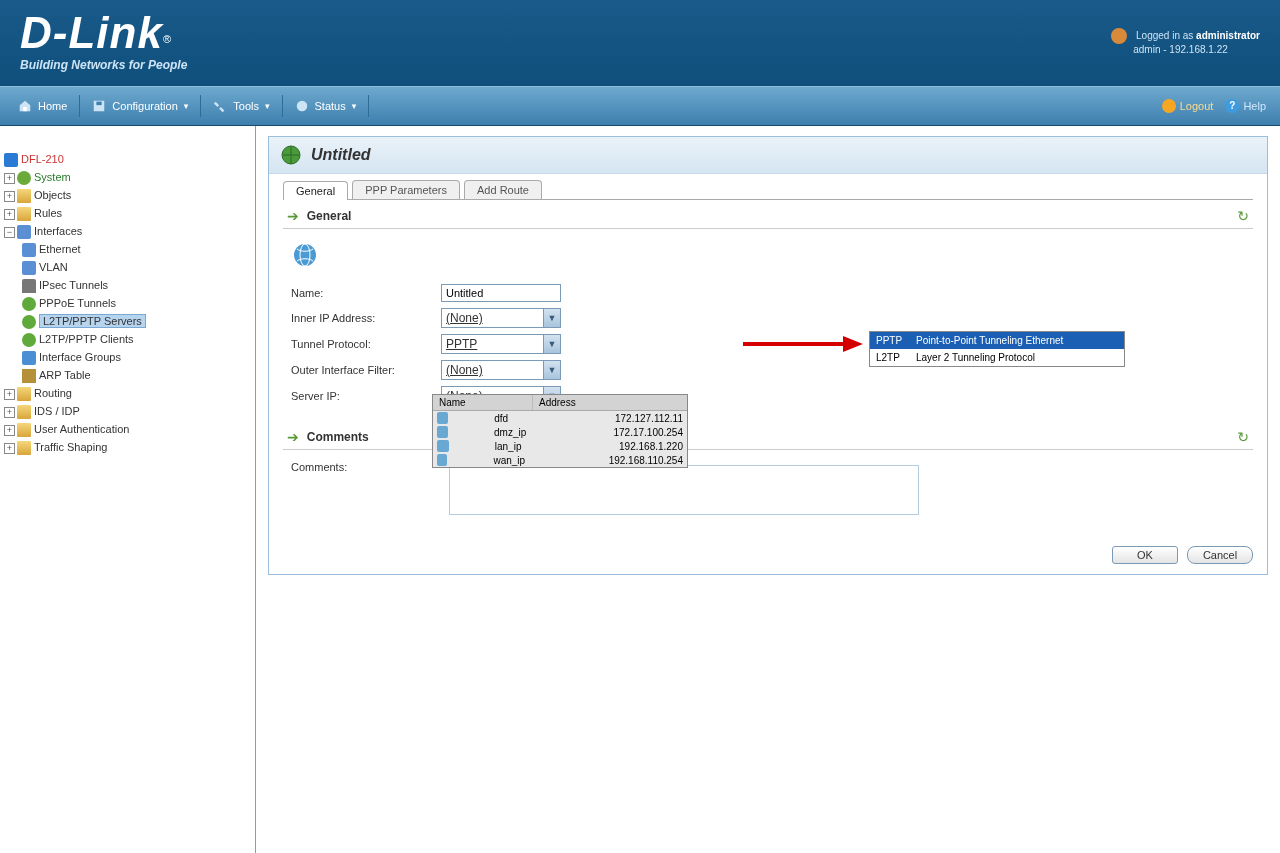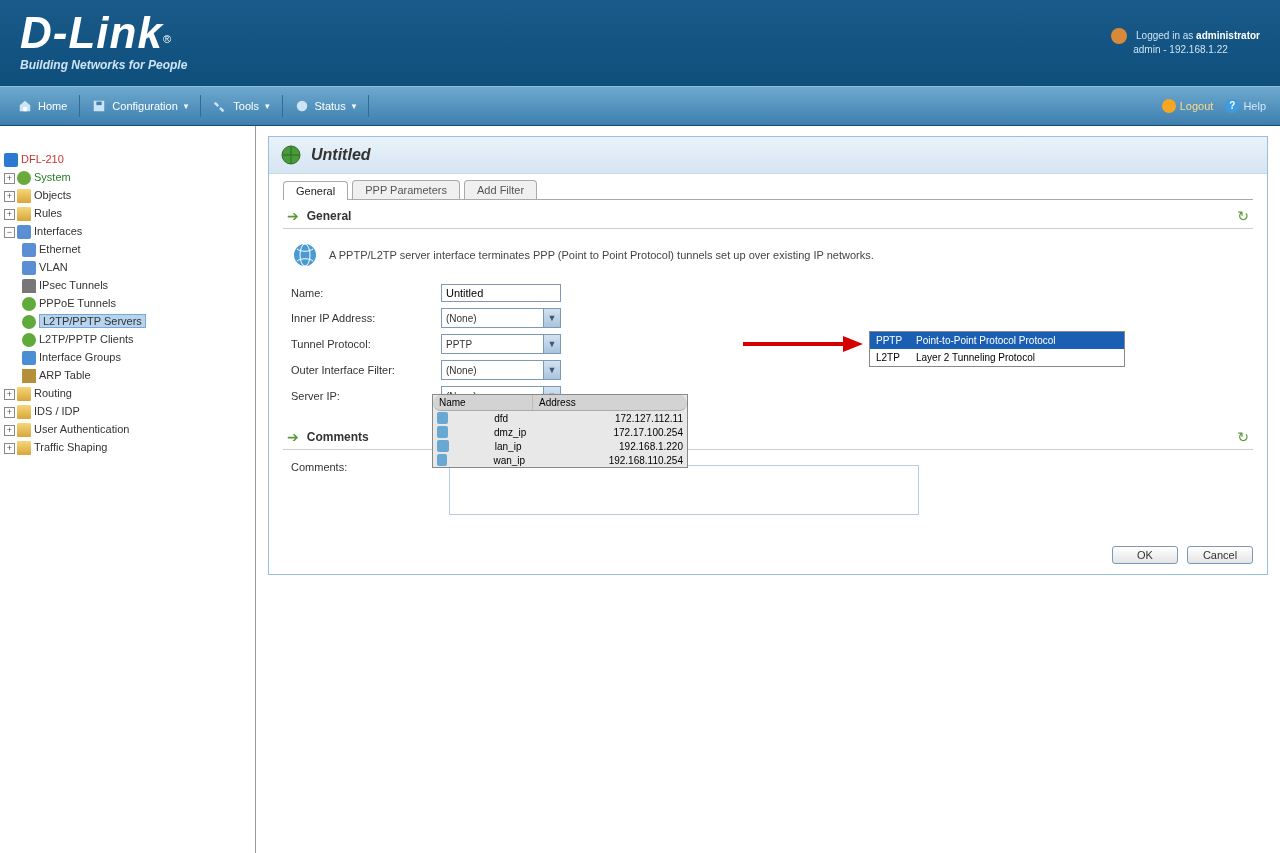--- a/index.html
+++ b/index.html
@@ -95,21 +95,21 @@
 .globe-icon { width: 28px; height: 28px; margin-right: 10px; }
 .desc-text { font-size: 11px; color: #444; }
 
 .form-row { display: flex; align-items: center; padding: 3px 8px; position: relative; }
 .form-label { width: 150px; font-size: 11px; color: #333; }
 .text-input { width: 120px; border: 1px solid #7a9ab8; padding: 2px 4px; font-size: 11px; }
 .select-wrap {
   width: 120px; border: 1px solid #7a9ab8; display: flex; align-items: center;
   background: #fff; cursor: pointer;
 }
-.select-value { flex: 1; padding: 2px 4px; font-size: 10px; color: #333; }
+.select-value { flex: 1; padding: 2px 4px; font-size: 12px; color: #333; text-decoration: underline; }
 .select-btn {
   width: 17px; height: 18px; background: linear-gradient(#d3e2f0, #a9c4dd);
   border-left: 1px solid #7a9ab8; display: flex; align-items: center; justify-content: center;
   color: #3a5a7a; font-size: 9px;
 }
 
 .red-arrow {
   position: absolute; left: 460px; top: 3px; width: 120px; height: 20px;
 }
 .proto-popup {
@@ -117,38 +117,38 @@
   border: 1px solid #888; background: #fff; font-size: 10px;
 }
 .proto-row { display: flex; padding: 3px 6px; cursor: pointer; }
 .proto-row.sel { background: #1a5fb4; color: #fff; }
 .proto-code { width: 40px; }
 
 .serverip-popup {
   position: absolute; left: 430px; top: 390px; width: 256px;
   border: 1px solid #888; background: #e8e8e8; font-size: 10px; z-index: 5;
 }
-.sip-header { display: flex; background: #d3d3d3; border-bottom: 1px solid #aaa; border-radius: 8px; }
+.sip-header { display: flex; background: #d3d3d3; border-bottom: 1px solid #aaa; }
 .sip-hcell { padding: 2px 6px; }
 .sip-hname { width: 100px; border-right: 1px solid #bbb; }
 .sip-row { display: flex; align-items: center; padding: 1px 4px; gap: 42px; }
 .sip-icon { width: 12px; height: 12px; background: #6aa8d4; border-radius: 2px; margin-right: 4px; }
 .sip-name { width: 84px; }
 
 .comments-box {
   border: 1px solid #b5cde0; width: 470px; height: 50px; margin: 4px 8px;
 }
 
 .button-row { padding: 10px 14px; text-align: right; background: #fff; }
 .btn {
   display: inline-block; min-width: 66px; padding: 2px 12px;
   background: linear-gradient(#fff, #e4e4e4); border: 1px solid #7a9ab8;
   border-radius: 3px; font-size: 11px; color: #333; cursor: pointer; text-align: center;
 }
-.btn + .btn { margin-left: 6px; }
+.btn + .btn { margin-left: 6px; border-radius: 8px; }
 
 svg { display: block; }
 </style>
 </head>
 <body>
 
 <div class="header-banner">
   <div class="logo">
     <span class="logo-text">D-Link</span><span class="logo-r">®</span>
     <div class="logo-tagline">Building Networks for People</div>
@@ -235,37 +235,36 @@
             <circle cx="12" cy="12" r="9" fill="#4a9a3a"></circle>
             <circle cx="12" cy="12" r="9" fill="none" stroke="#2a6a2a"></circle>
             <path d="M4 12h16M12 3v18" stroke="#2a6a2a" fill="none"></path>
           </svg>
         <h2>Untitled</h2>
       </div>
 
       <div class="tabs">
         <span class="tab active">General</span>
         <span class="tab">PPP Parameters</span>
-        <span class="tab">Add Filter</span>
+        <span class="tab">Add Route</span>
       </div>
 
       <div class="tab-content">
         <div class="section-header">
           <span class="section-arrow">➔</span>
           <h3>General</h3>
           <span class="section-refresh">↻</span>
         </div>
 
         <div class="desc-row">
           <svg class="globe-icon" viewBox="0 0 28 28">
               <circle cx="14" cy="14" r="11" fill="#4a9ad4"></circle>
               <path d="M6 8c4 3 12 3 16 0M6 20c4-3 12-3 16 0" stroke="#fff" fill="none"></path>
               <ellipse cx="14" cy="14" rx="5" ry="11" fill="none" stroke="#fff"></ellipse>
             </svg>
-          <span class="desc-text">A PPTP/L2TP server interface terminates PPP (Point to Point Protocol) tunnels set up over existing IP networks.</span>
         </div>
 
         <div class="form-row">
           <span class="form-label">Name:</span>
           <input class="text-input" value="Untitled" style="">
         </div>
 
         <div class="form-row">
           <span class="form-label">Inner IP Address:</span>
           <div class="select-wrap">
@@ -280,21 +279,21 @@
             <span class="select-value">PPTP</span>
             <span class="select-btn">▼</span>
           </div>
           <svg class="red-arrow" viewBox="0 0 120 20">
             <line x1="0" y1="10" x2="100" y2="10" stroke="#d40000" stroke-width="4"></line>
             <polygon points="100,2 120,10 100,18" fill="#d40000"></polygon>
           </svg>
           <div class="proto-popup">
             <div class="proto-row sel">
               <span class="proto-code">PPTP</span>
-              <span>Point-to-Point Protocol Protocol</span>
+              <span>Point-to-Point Tunneling Ethernet</span>
             </div>
             <div class="proto-row">
               <span class="proto-code">L2TP</span>
               <span>Layer 2 Tunneling Protocol</span>
             </div>
           </div>
         </div>
 
         <div class="form-row">
           <span class="form-label">Outer Interface Filter:</span>

